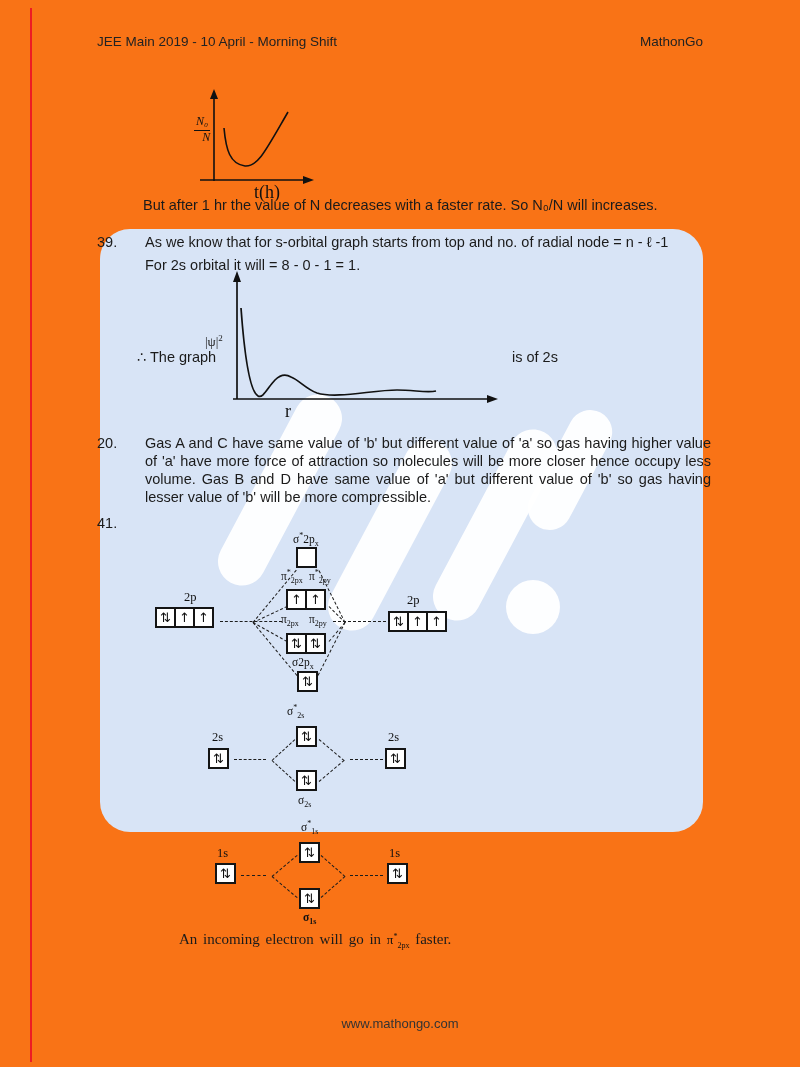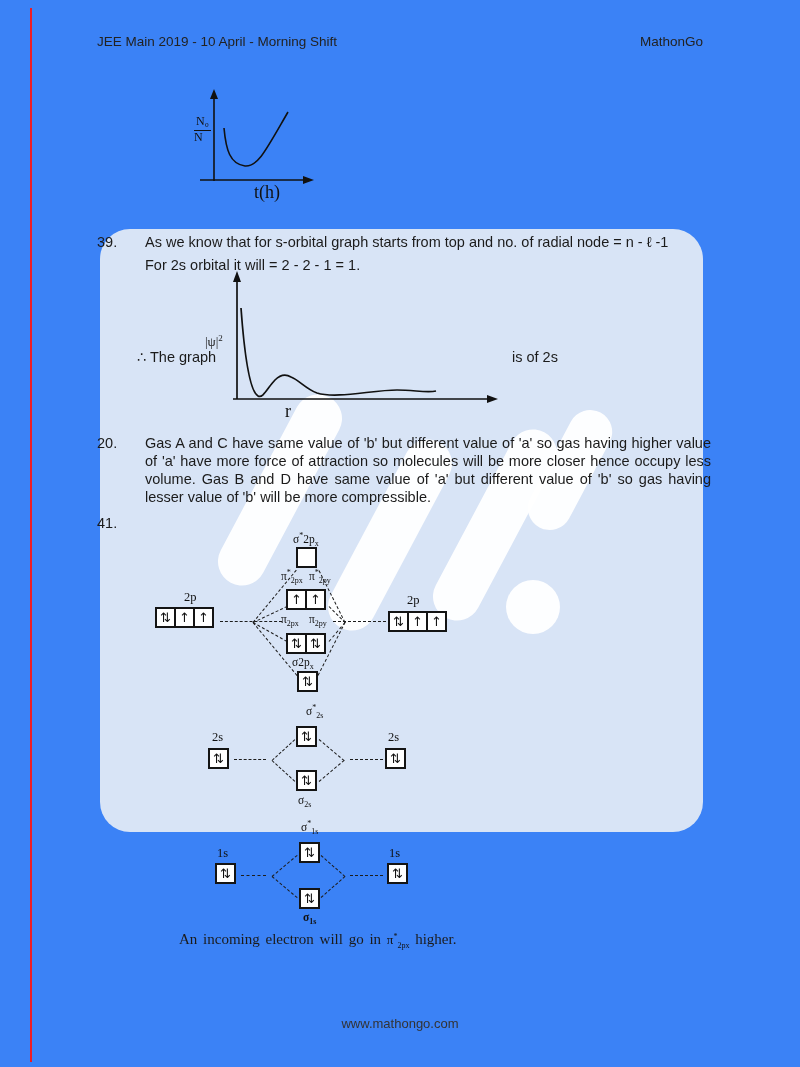--- a/index.html
+++ b/index.html
@@ -1,16 +1,16 @@
 <!DOCTYPE html>
 <html><head>
 <meta charset="utf-8">
 <style>
   html,body{margin:0;padding:0;background:#fff;}
-  #page{position:relative;width:800px;height:1067px;background:#3b82f6;overflow:hidden;
+  #page{position:relative;width:800px;height:1067px;background:#f97316;overflow:hidden;
         font-family:"Liberation Sans","DejaVu Sans",sans-serif;color:#1b1b1b;}
   .abs{position:absolute;}
   .serif{font-family:"Liberation Serif","DejaVu Serif",serif;}
   .redline{position:absolute;left:30px;top:8px;width:2px;height:1054px;background:#ed1c24;}
   .hdr{position:absolute;top:34px;font-size:13.5px;color:#222;white-space:nowrap;}
   .bodytext{font-size:14.5px;line-height:18px;color:#1b1b1b;}
   .panel{position:absolute;left:100px;top:229px;width:603px;height:603px;border-radius:30px;
          background:#d8e4f6;overflow:hidden;}
   .wm{position:absolute;background:#ffffff;opacity:.95;border-radius:30px;}
   .dash{position:absolute;border-top:1.6px dashed #1d1d1d;transform-origin:0 50%;}
@@ -19,22 +19,22 @@
         align-items:center;justify-content:center;font-family:"DejaVu Sans",sans-serif;
         font-size:13px;line-height:1;color:#111;}
   .cell+.cell{margin-left:-2px;}
   .olabel{position:absolute;font-family:"Liberation Serif","DejaVu Serif",serif;font-size:11.5px;
           white-space:nowrap;color:#111;z-index:3;line-height:1;}
   .olabel sup{font-size:8px;line-height:0;}
   .olabel sub{font-size:8px;line-height:0;}
   .mlabel{position:absolute;font-family:"Liberation Serif","DejaVu Serif",serif;font-size:12.5px;
           color:#111;z-index:3;line-height:1;}
   .glabel{position:absolute;font-family:"Liberation Serif","DejaVu Serif",serif;font-size:18px;color:#111;}
-  .frac{position:absolute;text-align:left;font-family:"Liberation Serif","DejaVu Serif",serif;
-        font-size:12px;line-height:1.15;color:#111;}
+  .frac{position:absolute;text-align:right;font-family:"Liberation Serif","DejaVu Serif",serif;
+        font-size:12px;line-height:1.15;color:#111;font-style:italic;}
   .frac .num{display:block;border-bottom:1.3px solid #111;padding:0 2px 1px 2px;}
   svg{position:absolute;overflow:visible;}
   .z2{z-index:2;}
 </style>
 </head>
 <body>
 
 <div id="page">
 
   <div class="redline"></div>
@@ -48,32 +48,33 @@
     <line x1="10" y1="92" x2="117" y2="92" stroke="#111" stroke-width="1.6"></line>
     <polygon points="124,92 113,88 113,96" fill="#111"></polygon>
     <path d="M34,40 C36,62 40,76 55,78 C68,79 76,62 98,24" fill="none" stroke="#111" stroke-width="1.6"></path>
   </svg>
   <div class="frac" style="left:194px;top:115px;">
     <span class="num">N₀</span>
     <span>N</span>
   </div>
   <div class="glabel" style="left:254px;top:182px;">t(h)</div>
 
+  <div class="abs bodytext" style="left:143px;top:196px;white-space:nowrap;">But after 1 hr the value of N decreases with a faster rate. So N₀/N will increases.</div>
 
   <div class="panel">
     <div class="wm" style="left:156px;top:156px;width:48px;height:210px;transform:rotate(28deg);"></div>
     <div class="wm" style="left:266px;top:201px;width:48px;height:210px;transform:rotate(28deg);"></div>
     <div class="wm" style="left:371px;top:191px;width:48px;height:210px;transform:rotate(28deg);"></div>
     <div class="wm" style="left:448px;top:176px;width:44px;height:130px;transform:rotate(28deg);"></div>
     <div class="wm" style="left:406px;top:351px;width:54px;height:54px;border-radius:50%;"></div>
   </div>
 
   <div class="abs bodytext z2" style="left:97px;top:233px;">39.</div>
   <div class="abs bodytext z2" style="left:145px;top:233px;white-space:nowrap;">As we know that for s-orbital graph starts from top and no. of radial node = n - ℓ -1</div>
-  <div class="abs bodytext z2" style="left:145px;top:256px;white-space:nowrap;">For 2s orbital it will = 2 - 2 - 1 = 1.</div>
+  <div class="abs bodytext z2" style="left:145px;top:256px;white-space:nowrap;">For 2s orbital it will = 8 - 0 - 1 = 1.</div>
 
   <svg class="z2" style="left:222px;top:268px;" width="290" height="145" viewBox="0 0 290 145">
     <line x1="15" y1="11" x2="15" y2="131" stroke="#111" stroke-width="1.7"></line>
     <polygon points="15,3 11,14 19,14" fill="#111"></polygon>
     <line x1="11" y1="131" x2="268" y2="131" stroke="#111" stroke-width="1.7"></line>
     <polygon points="276,131 265,127 265,135" fill="#111"></polygon>
     <path d="M19,40 C23,95 29,124 36,128 C41,131 46,119 53,112 C58,107 64,106 69,109
              C77,112 84,121 95,125 C115,131 150,122 175,122 C192,122 205,125 214,123" fill="none" stroke="#111" stroke-width="1.7"></path>
   </svg>
   <div class="abs z2 serif" style="left:205px;top:333px;font-size:13px;">
@@ -144,21 +145,21 @@
   <div class="obox" style="left:286px;top:633px;">
     <span class="cell">⇅</span>
     <span class="cell">⇅</span>
   </div>
 
   <div class="olabel" style="left:292px;top:657px;"><span>σ</span><span>2p</span><sub>x</sub></div>
   <div class="obox" style="left:297px;top:671px;">
     <span class="cell">⇅</span>
   </div>
 
-  <div class="olabel" style="left:306px;top:706px;"><span>σ</span><sup>*</sup><sub>2s</sub></div>
+  <div class="olabel" style="left:287px;top:706px;"><span>σ</span><sup>*</sup><sub>2s</sub></div>
   <div class="obox" style="left:296px;top:726px;">
     <span class="cell">⇅</span>
   </div>
 
   <div class="mlabel" style="left:212px;top:731px;">2s</div>
   <div class="obox" style="left:208px;top:748px;">
     <span class="cell">⇅</span>
   </div>
   <div class="mlabel" style="left:388px;top:731px;">2s</div>
   <div class="obox" style="left:385px;top:748px;">
@@ -183,18 +184,18 @@
   <div class="obox" style="left:387px;top:863px;">
     <span class="cell">⇅</span>
   </div>
 
   <div class="obox" style="left:299px;top:888px;">
     <span class="cell">⇅</span>
   </div>
   <div class="olabel" style="left:303px;top:912px;font-weight:bold;"><span>σ</span><sub>1s</sub></div>
 
   <div class="abs serif" style="left:179px;top:931px;font-size:15px;word-spacing:2px;">
-    <span>An incoming electron will go in </span><span class="olabel" style="position:static;font-size:13px;"><span>π</span><sup>*</sup><sub>2px</sub></span><span> higher.</span>
+    <span>An incoming electron will go in </span><span class="olabel" style="position:static;font-size:13px;"><span>π</span><sup>*</sup><sub>2px</sub></span><span> faster.</span>
   </div>
 
   <div class="abs" style="left:0;top:1016px;width:800px;text-align:center;font-size:13px;color:#333;">www.mathongo.com</div>
 
 </div>
 
 </body></html>

